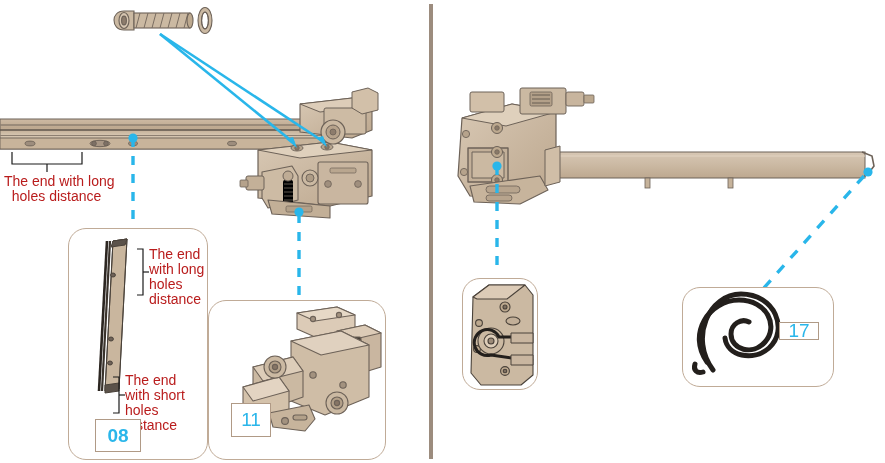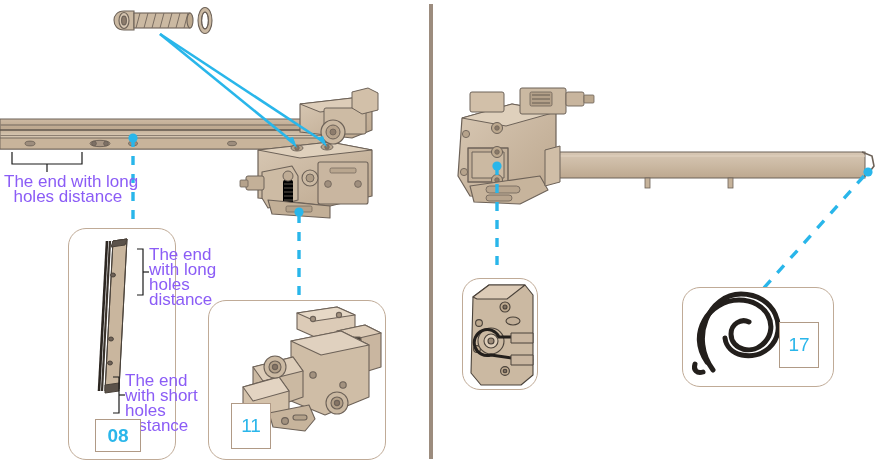--- a/index.html
+++ b/index.html
@@ -1,20 +1,20 @@
 <!DOCTYPE html>
 <html><head>
 <meta charset="utf-8">
 <style>
   html,body{margin:0;padding:0;background:#ffffff;}
   body{width:885px;height:463px;position:relative;overflow:hidden;
        font-family:"Liberation Sans","DejaVu Sans",sans-serif;}
   .stage{position:absolute;left:0;top:0;width:885px;height:463px;}
   svg.layer{position:absolute;left:0;top:0;width:885px;height:463px;overflow:visible;}
-  .txt{position:absolute;color:#8b5cf6;font-size:17px;line-height:15px;white-space:pre;}
+  .txt{position:absolute;color:#b91c1c;font-size:14px;line-height:15px;white-space:pre;}
   .cyan-label{position:absolute;color:#21b2e8;font-size:14px;white-space:pre;letter-spacing:.3px;}
   .numbox{position:absolute;border:1.4px solid #b09a86;background:#fff;
           color:#2ab6ea;font-size:19px;display:flex;align-items:center;
           justify-content:center;box-sizing:border-box;}
   .callout{position:absolute;border:1.4px solid #c0ab97;border-radius:18px;
            background:#ffffff;box-sizing:border-box;}
   .divider{position:absolute;background:#9c8c7e;}
 </style>
 </head>
 <body>
@@ -188,21 +188,21 @@
       <ellipse cx="205" cy="20.5" rx="7" ry="13" fill="#cbb9a2"></ellipse>
       <ellipse cx="205" cy="20.5" rx="3.4" ry="8.4" fill="#ffffff"></ellipse>
       <ellipse cx="205" cy="20.5" rx="3.4" ry="8.4" fill="none" stroke="#6d6258" stroke-width="1"></ellipse>
     </g>
   </svg>
 
 
   <div class="txt" style="left:4px;top:174px;">The end with long
   holes distance</div>
 
-  <div class="callout" style="left:68px;top:228px;width:108px;height:232px;">
+  <div class="callout" style="left:68px;top:228px;width:140px;height:232px;">
     <svg viewBox="0 0 132 232" style="position:absolute;left:0;top:0;width:132px;height:232px;">
 
       <g stroke="#4a423a" stroke-width="1">
         <path d="M44,12 L58,10 L50,160 L36,162 Z" fill="#c9b69e"></path>
         <path d="M44,12 L58,10 L50,160 L36,162 Z" fill="none"></path>
         <path d="M41,12 L33,162" stroke="#3a332c" stroke-width="2.2" fill="none"></path>
         <path d="M38,12 L30,162" stroke="#2c2621" stroke-width="2.6" fill="none"></path>
         <ellipse cx="44" cy="46" rx="2.4" ry="2" fill="#6f6258"></ellipse>
         <ellipse cx="42" cy="110" rx="2.4" ry="2" fill="#6f6258"></ellipse>
         <ellipse cx="41" cy="134" rx="2.4" ry="2" fill="#6f6258"></ellipse>
@@ -257,21 +257,21 @@
         <circle cx="66" cy="66" r="2.6" fill="#867565"></circle>
         <circle cx="128" cy="102" r="11" fill="#cbb9a2"></circle>
         <circle cx="128" cy="102" r="6" fill="#b3a089"></circle>
         <circle cx="128" cy="102" r="2.6" fill="#867565"></circle>
 
         <path d="M60,112 L100,104 L106,118 L96,130 L64,126 Z" fill="#c7b49c"></path>
         <circle cx="76" cy="120" r="3.4" fill="#a3927f"></circle>
         <rect x="84" y="114" width="14" height="5" rx="2.5" fill="#b2a089"></rect>
       </g>
     </svg>
-    <div class="numbox" style="left:22px;top:102px;width:40px;height:46px;">11</div>
+    <div class="numbox" style="left:22px;top:102px;width:40px;height:34px;">11</div>
   </div>
 
   <div class="divider" style="left:429px;top:4px;width:4px;height:455px;"></div>
 
   <div class="callout" style="left:462px;top:278px;width:76px;height:112px;">
     <svg viewBox="0 0 76 112" style="position:absolute;left:0;top:0;width:76px;height:112px;">
       <g stroke="#4a423a" stroke-width="1.1" stroke-linejoin="round">
         <path d="M10,18 L26,6 L62,6 L70,16 L70,96 L58,106 L18,106 L8,94 Z" fill="#cbb9a2"></path>
         <path d="M10,18 L26,6 L62,6 L44,20 L14,20 Z" fill="#dccbb7"></path>
         <circle cx="42" cy="28" r="5" fill="#bda98f"></circle>
@@ -300,16 +300,16 @@
       <g fill="none" stroke="#231f1c" stroke-width="5" stroke-linecap="round">
         <path d="M24,74 C4,46 26,12 56,12 C84,12 96,38 82,54
                  C70,68 48,62 48,46 C48,36 58,30 66,34"></path>
         <path d="M30,82 C6,50 26,6 58,6 C92,6 106,42 86,60
                  C70,74 44,68 42,50"></path>
       </g>
       <path d="M12,76 C10,82 14,86 20,84" fill="none" stroke="#231f1c" stroke-width="5" stroke-linecap="round"></path>
       </svg>
       <div></div>
 
-    <div class="numbox" style="left:96px;top:34px;width:40px;height:46px;">17</div>
+    <div class="numbox" style="left:96px;top:34px;width:40px;height:18px;">17</div>
   </div>
 
 </div>
 
 </body></html>

